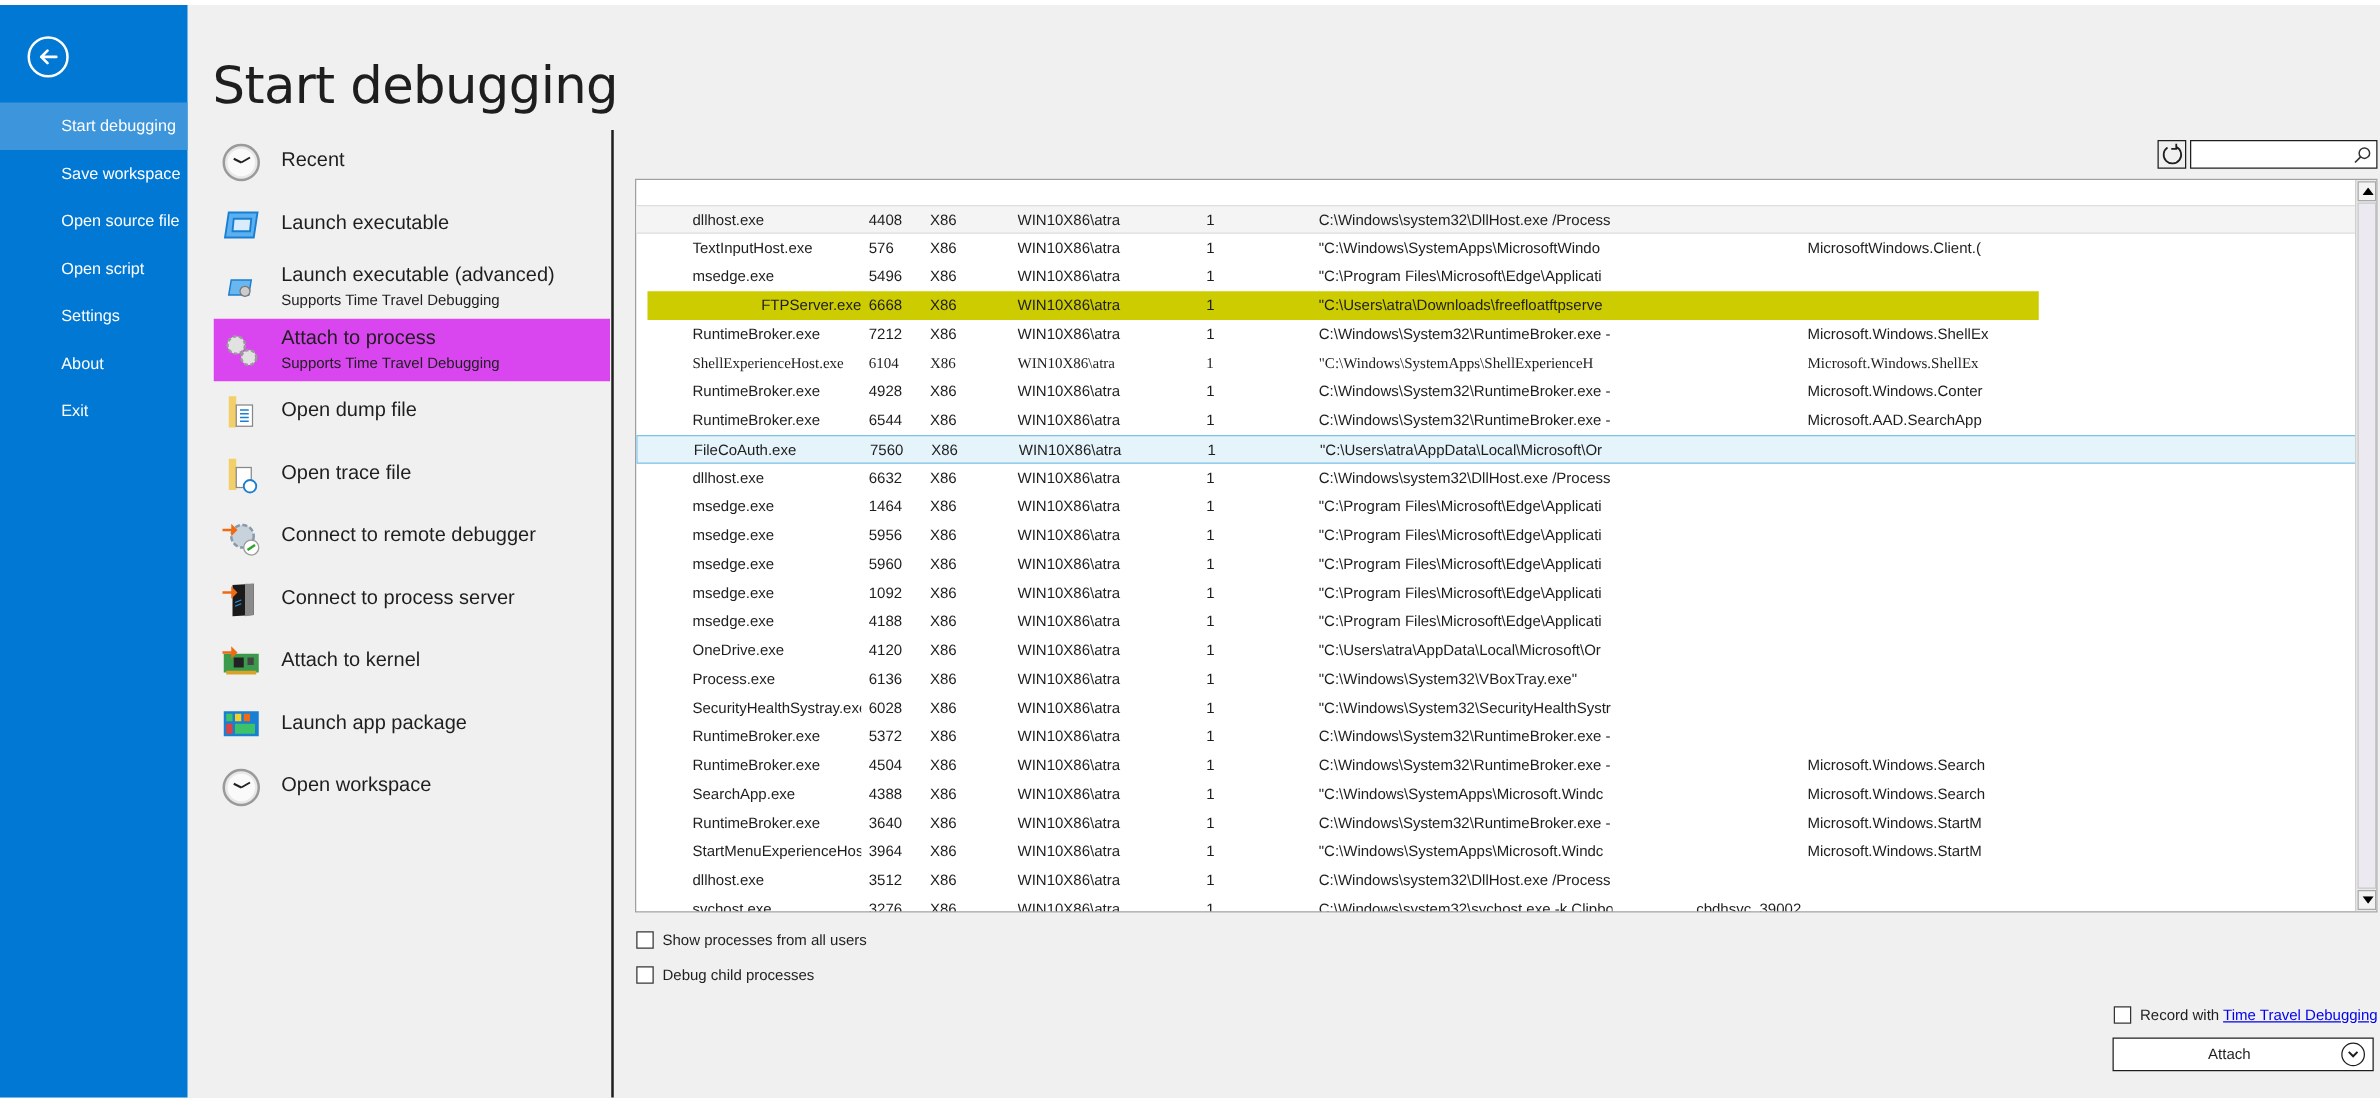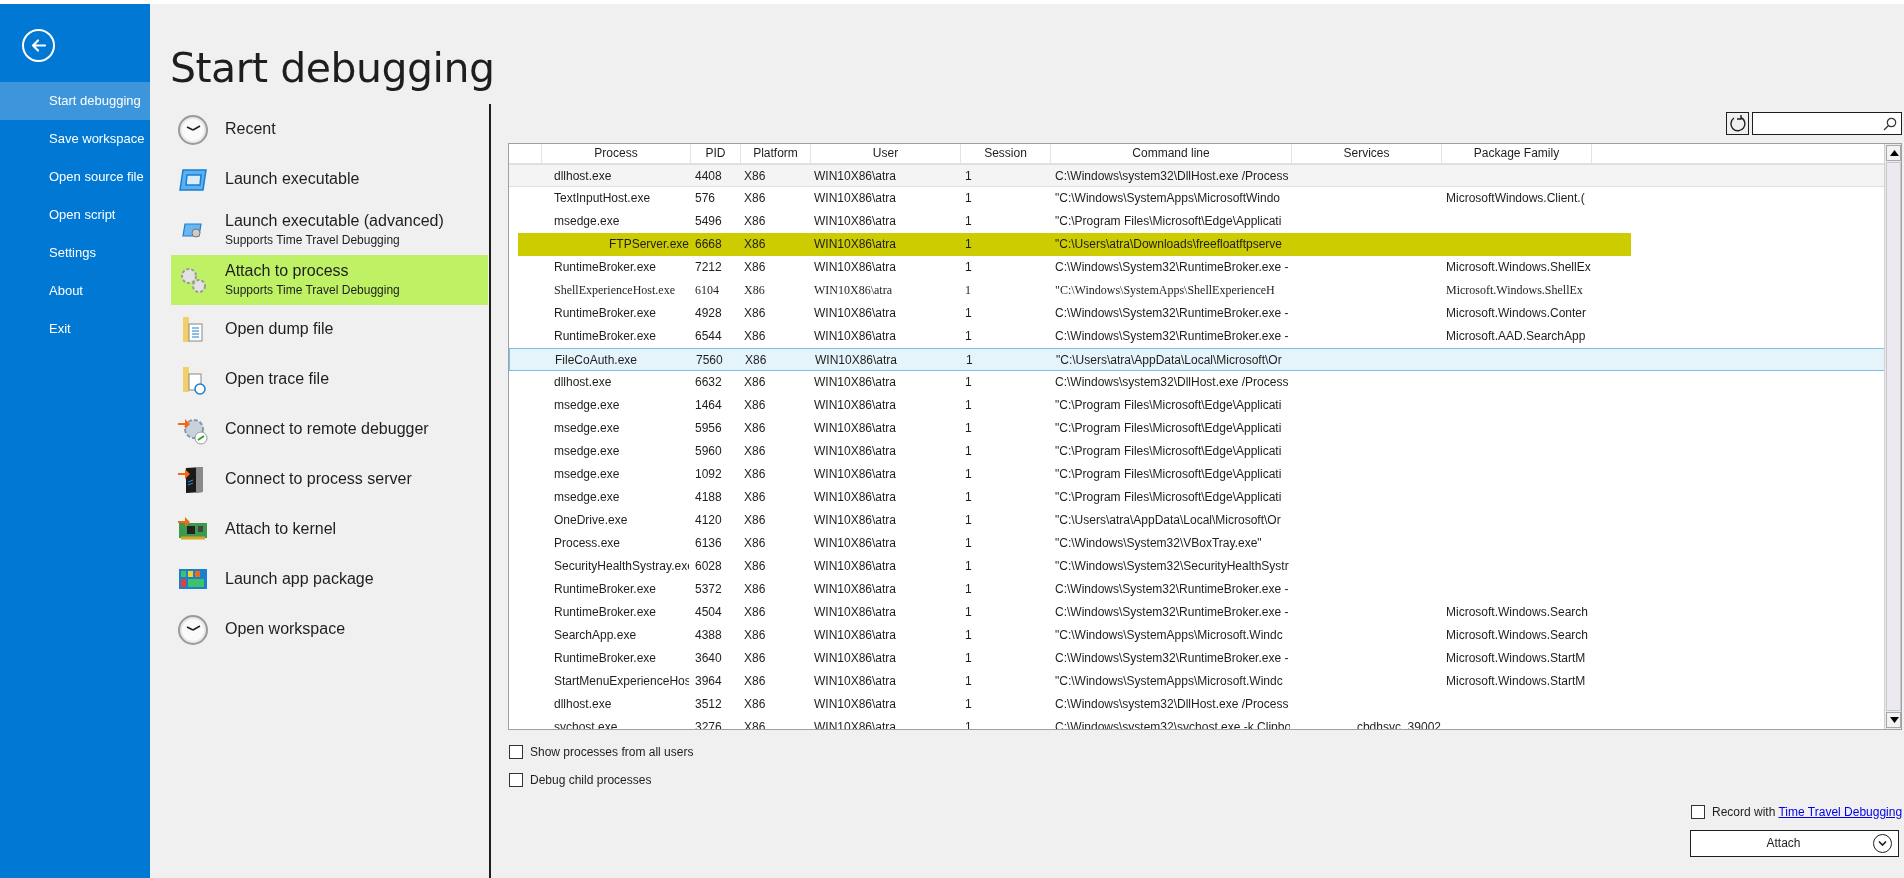--- a/index.html
+++ b/index.html
@@ -11,21 +11,21 @@
   .back-btn { position: absolute; left: 22px; top: 25px; width: 33px; height: 33px; border: 2px solid #fff; border-radius: 50%; }
   .back-btn svg { position: absolute; left: 6px; top: 6px; }
   .nav-item { position: absolute; left: 0; width: 150px; height: 38px; color: #fff; font-size: 13px;
     padding-left: 49px; line-height: 38px; cursor: pointer; white-space: nowrap; }
   .nav-item.active { background: #3d95db; }
   
   .page-title { position: absolute; left: 170px; top: 44px; font-size: 41px; font-weight: 300;
     color: #1e1e1e; font-family: "DejaVu Sans", sans-serif; letter-spacing: -0.5px; font-weight: normal; }
   
   .opt { position: absolute; left: 171px; width: 317px; height: 50px; cursor: pointer; }
-  .opt.active { background: #bef264; }
+  .opt.active { background: #d946ef; }
   .opt .ico { position: absolute; left: 6px; top: 9px; width: 32px; height: 32px; }
   .opt .lbl { position: absolute; left: 54px; font-size: 16px; color: #1e1e1e; white-space: nowrap; }
   .opt .sub { position: absolute; left: 54px; font-size: 12px; color: #1e1e1e; white-space: nowrap; }
   .vdivider { position: absolute; left: 489px; top: 104px; width: 2px; height: 774px; background: #1e1e1e; }
   
   .refresh-btn { position: absolute; left: 1726px; top: 112px; width: 23px; height: 23px; border: 1px solid #1e1e1e; background: #f0f0f0; }
   .search-box { position: absolute; left: 1752px; top: 112px; width: 150px; height: 23px; border: 1px solid #1e1e1e; background: #fff; }
   .search-box input { border: none; outline: none; width: 128px; height: 21px; background: transparent; padding-left: 3px; font-size: 12px; }
   .search-box svg { position: absolute; right: 4px; top: 4px; }
   
@@ -180,31 +180,20 @@
 </div>
 <div class="search-box">
   <input type="text" placeholder="" style="">
   <svg width="14" height="14" viewBox="0 0 14 14">
       <circle cx="8.5" cy="5.5" r="4.2" stroke="#333" stroke-width="1.2" fill="none"></circle>
       <path d="M5.5 8.5 L1 13" stroke="#333" stroke-width="1.3"></path>
     </svg>
 </div>
 
 <div class="grid">
-  <div class="thead">
-    <div class="th" style="left:0;width:33px"></div>
-    <div class="th" style="left:33px;width:149px">Process</div>
-    <div class="th" style="left:182px;width:50px">PID</div>
-    <div class="th" style="left:232px;width:70px">Platform</div>
-    <div class="th" style="left:302px;width:150px">User</div>
-    <div class="th" style="left:452px;width:90px">Session</div>
-    <div class="th" style="left:542px;width:241px">Command line</div>
-    <div class="th" style="left:783px;width:150px">Services</div>
-    <div class="th" style="left:933px;width:150px">Package Family</div>
-  </div>
   <div class="tbody" id="tbody">
       <div class="tr hover" style="top: 0px;">
         <div class="td" style="left: 45px; width: 135px;">dllhost.exe</div>
         <div class="td" style="left: 186px; width: 44px;">4408</div>
         <div class="td" style="left: 235px; width: 64px;">X86</div>
         <div class="td" style="left: 305px; width: 144px;">WIN10X86\atra</div>
         <div class="td" style="left: 456px; width: 84px;">1</div>
         <div class="td" style="left: 546px; width: 235px;">C:\Windows\system32\DllHost.exe /Process</div>
         <div class="td" style="left: 784px; width: 148px;"></div>
         <div class="td" style="left: 937px; width: 145px;"></div>

